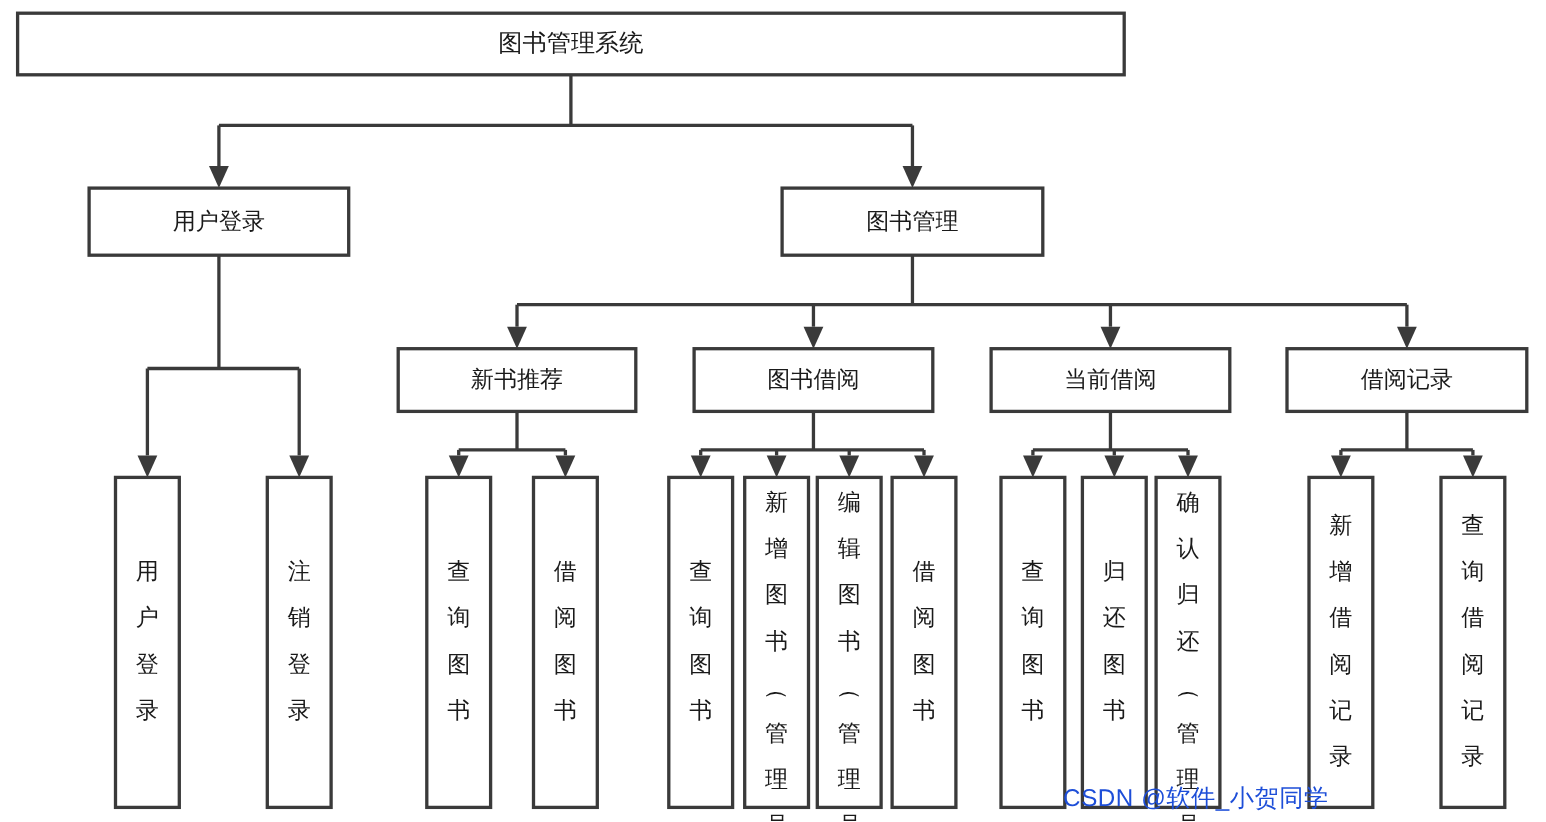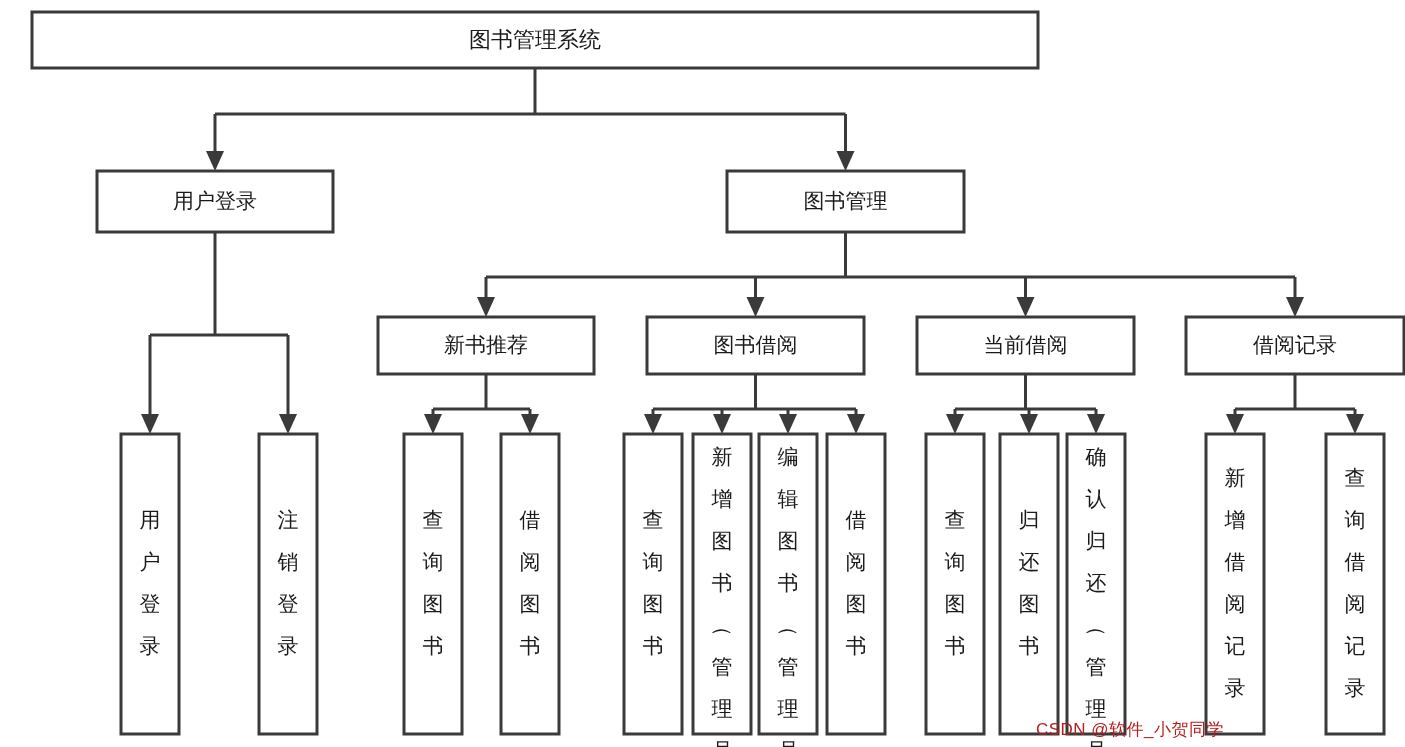--- a/index.html
+++ b/index.html
@@ -12,21 +12,20 @@
     height: 747px;
     font-family: "Liberation Sans", "DejaVu Sans", sans-serif;
     overflow: hidden;
     position: relative;
   }
   #diagram-root {
     position: absolute;
     left: 0; top: 0;
     width: 1218px;
     height: 747px;
-    margin-left: 16px;
   }
   svg.flow {
     display: block;
     width: 1405px;
     height: 747px;
   }
   .node-rect {
     fill: #ffffff;
     stroke: #3a3a3a;
     stroke-width: 3;
@@ -55,22 +54,22 @@
   }
   .arrow-head {
     fill: #3a3a3a;
     stroke: none;
   }
   .watermark {
     position: absolute;
     right: 10px;
     bottom: 6px;
     font-family: "Liberation Sans", "DejaVu Sans", sans-serif;
-    font-size: 17px;
-    color: #b91c1c;
+    font-size: 22px;
+    color: #1d4ed8;
     letter-spacing: 0.5px;
     white-space: nowrap;
     pointer-events: none;
   }
 </style>
 </head>
 <body>
 
 <div id="diagram-root">
   <svg class="flow" viewBox="0 0 1405 747" xmlns="http://www.w3.org/2000/svg">

